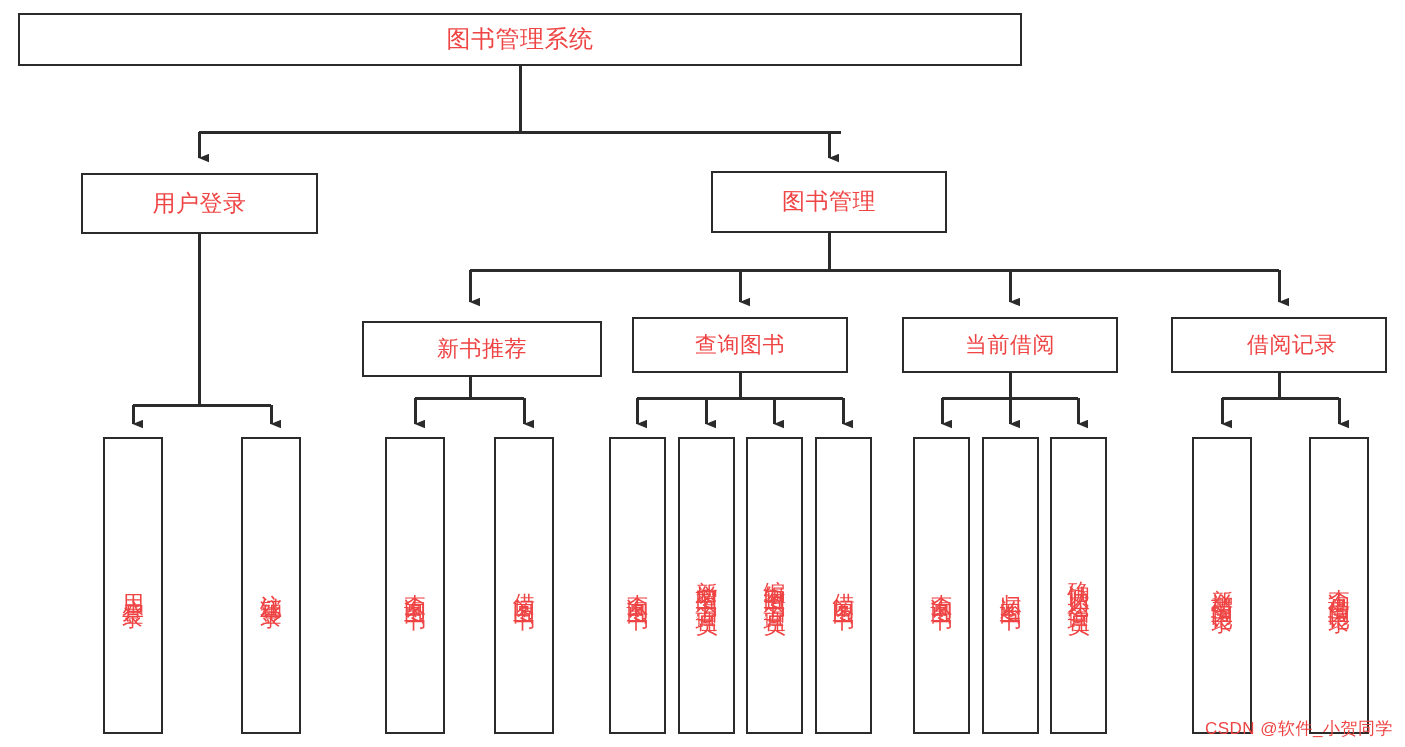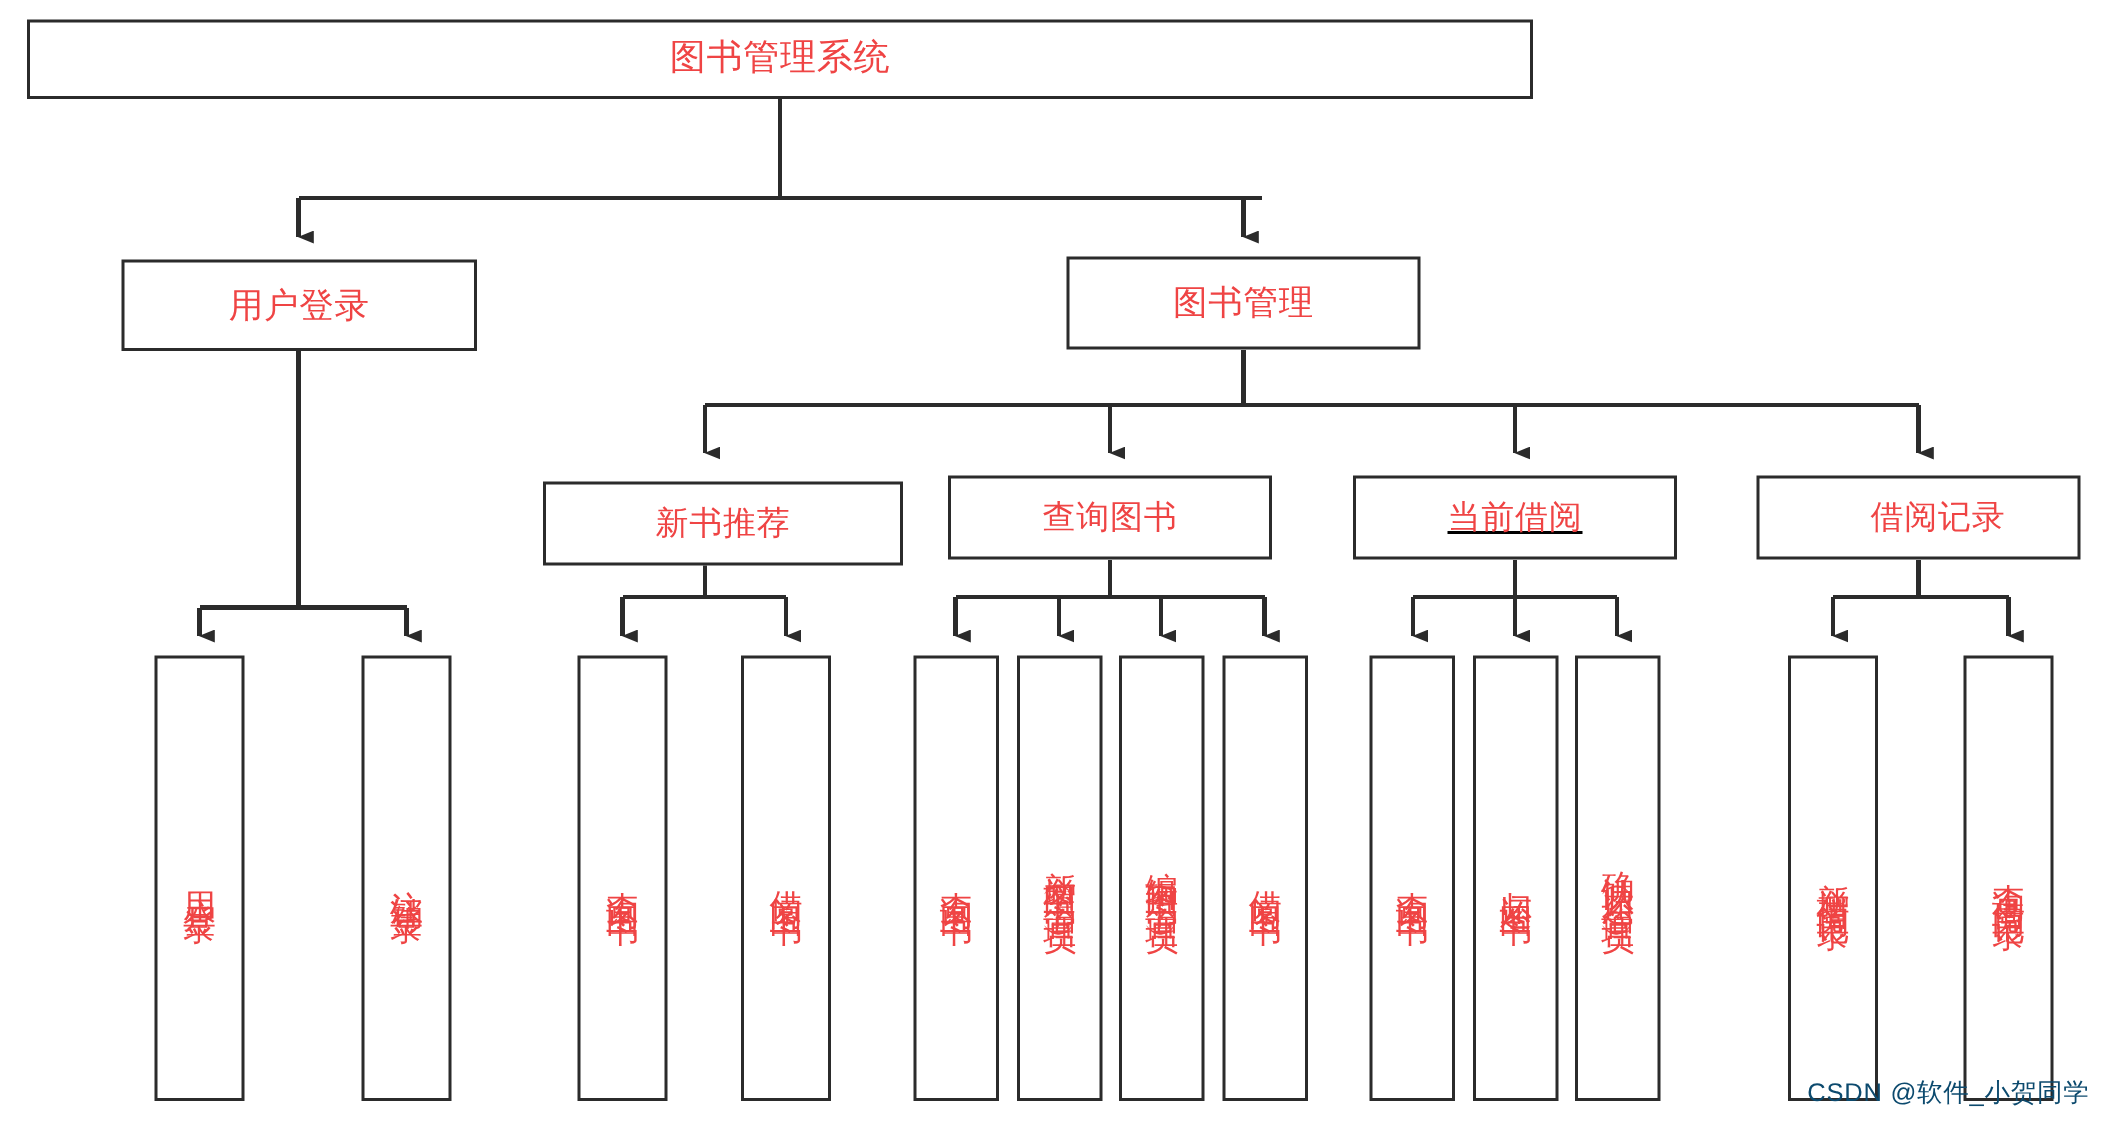--- a/index.html
+++ b/index.html
@@ -54,21 +54,21 @@
     font-size: 22px;
     letter-spacing: 5px;
     line-height: 1;
     white-space: nowrap;
   }
   .watermark {
     position: absolute;
     right: 12px;
     bottom: 7px;
     font-size: 17px;
-    color: #0c4a6e;
+    color: #ef4444;
     letter-spacing: 0.5px;
     white-space: nowrap;
     pointer-events: none;
   }
 </style>
 </head>
 <body>
 
 <div id="diagram-root">
 
@@ -133,21 +133,21 @@
   <div class="node-box node-l1" style="left:711px; top:171px; width:236px; height:62px;">
     <span class="node-label">图书管理</span>
   </div>
 
   <div class="node-box node-l2" style="left:362px; top:321px; width:240px; height:56px;">
     <span class="node-label">新书推荐</span>
   </div>
   <div class="node-box node-l2" style="left:632px; top:317px; width:216px; height:56px;">
     <span class="node-label">查询图书</span>
   </div>
-  <div class="node-box node-l2" style="left:902px; top:317px; width:216px; height:56px;text-decoration:underline;">
+  <div class="node-box node-l2" style="left:902px; top:317px; width:216px; height:56px;">
     <span class="node-label">当前借阅</span>
   </div>
   <div class="node-box node-l2" style="left:1171px; top:317px; width:216px; height:56px;padding-left:26px;">
     <span class="node-label">借阅记录</span>
   </div>
 
   <div class="node-box node-leaf" style="left:103px; top:437px; width:60px; height:297px;">
     <span class="node-label">用户登录</span>
   </div>
   <div class="node-box node-leaf" style="left:241px; top:437px; width:60px; height:297px;">

